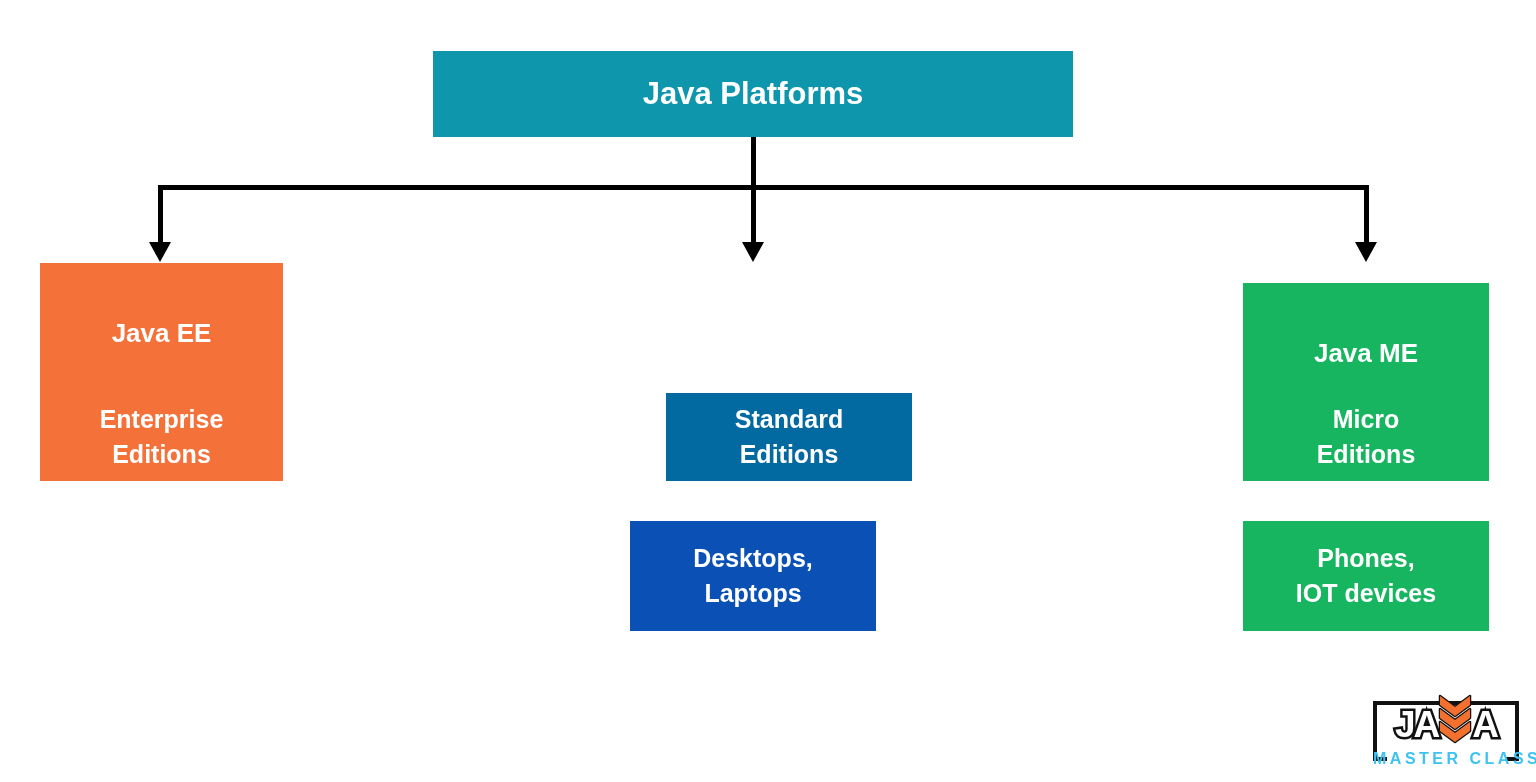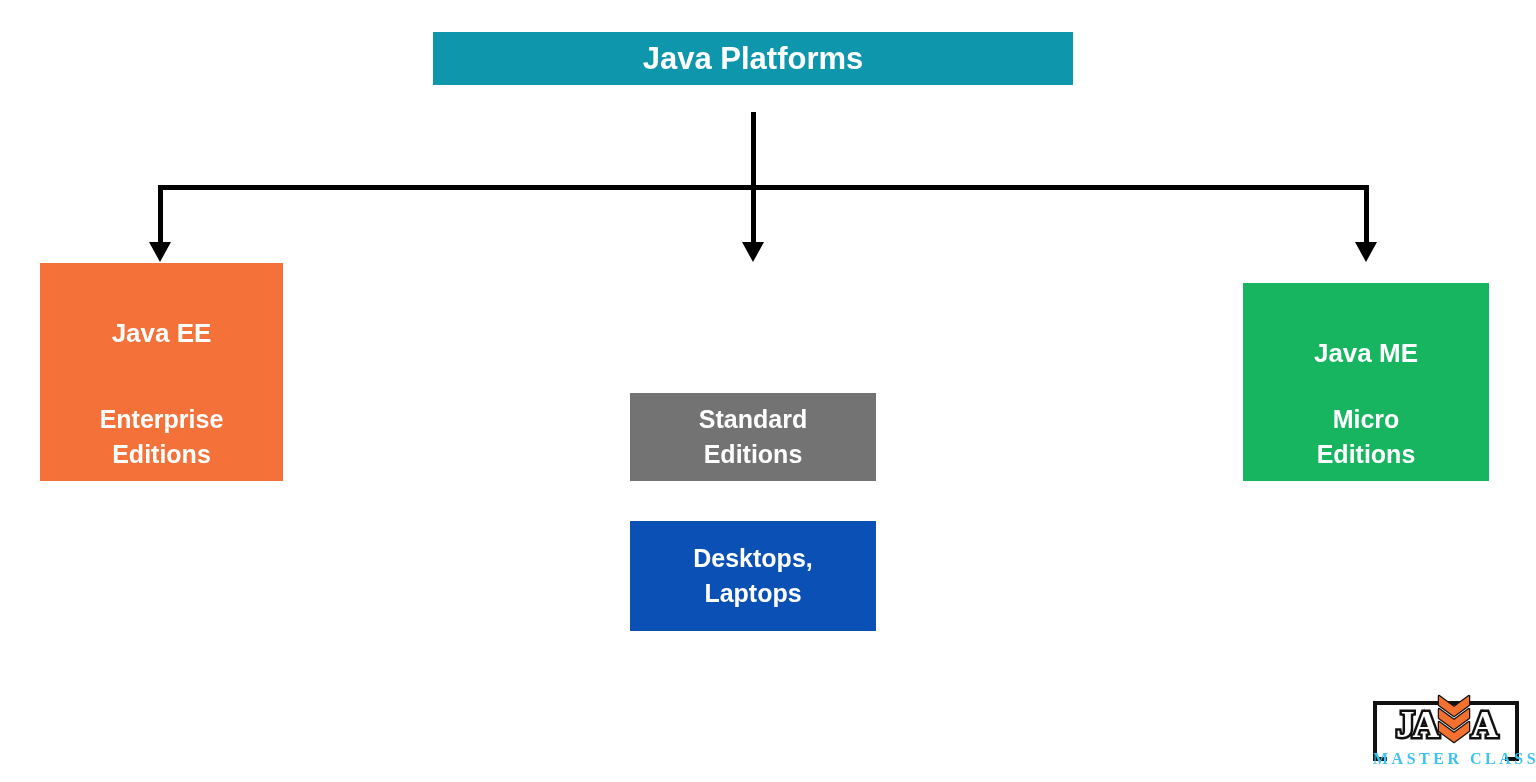--- a/index.html
+++ b/index.html
@@ -16,30 +16,30 @@
   .box {
     position: absolute;
     display: flex;
     align-items: center;
     justify-content: center;
     text-align: center;
     color: #ffffff;
     font-weight: bold;
     white-space: pre-line;
   }
-  .root { left: 433px; top: 32px; width: 640px; height: 53px; font-size: 31px; }
+  .root { left: 433px; top: 51px; width: 640px; height: 86px; font-size: 31px; }
   .c1 { left: 40px;   width: 243px; }
   .c2 { left: 630px;  width: 246px; }
   .c3 { left: 1243px; width: 246px; }
   .r1 { top: 263px; height: 140px; font-size: 26px; }
   .r2 { top: 393px; height: 88px; font-size: 25px; line-height: 1.42; }
   .r3 { top: 521px; height: 110px; font-size: 25px; line-height: 1.42; }
 
   
-  .logo { position: absolute; left: 1373px; top: 701px; width: 146px; height: 60px; font-family: Liberation Serif, serif; }
+  .logo { position: absolute; left: 1373px; top: 701px; width: 146px; height: 60px; }
   .logo-frame {
     position: absolute; inset: 0;
     border: 4px solid #111111;
     border-bottom: none;
     box-sizing: border-box;
   }
   .stub { position: absolute; width: 14px; height: 4px; background: #111111; bottom: 0; }
   .stub-left  { left: 0; }
   .stub-right { right: 0; }
   .logo-word {
@@ -79,28 +79,30 @@
       <polygon points="1366,262 1355,242 1377,242"></polygon>
     </g>
   </svg>
 
   <div class="box root" style="background: rgb(13, 150, 172);">Java Platforms</div>
 
   <div class="box c1 r1" style="background: rgb(245, 113, 58);">Java EE</div>
   <div class="box c1 r2" style="background: rgb(245, 113, 58);">Enterprise
 Editions</div>
 
-  <div class="box c2 r2" style="background: #737373;">Standard
+  <div class="box c2 r2" style="background: #0369a1; margin-left: 36px;">Standard
 Editions</div>
   <div class="box c2 r3" style="background: rgb(11, 81, 181);">Desktops,
 Laptops</div>
 
   <div class="box c3 r1" style="background: rgb(23, 181, 95); margin-top: 20px;">Java ME</div>
   <div class="box c3 r2" style="background: rgb(23, 181, 95);">Micro
 Editions</div>
+  <div class="box c3 r3" style="background: rgb(23, 181, 95);">Phones,
+IOT devices</div>
 
   <div class="logo">
     <div class="logo-frame" style="border-color: rgb(17, 17, 17);"></div>
     <div class="stub stub-left" style="background: rgb(17, 17, 17);"></div>
     <div class="stub stub-right" style="background: rgb(17, 17, 17);"></div>
     <div class="logo-word">
       <span>JA</span>
       <svg class="chev" width="36" height="52" viewBox="0 0 36 52">
         <g stroke="#111111" stroke-width="2.5" stroke-linejoin="round">
           <path d="M3 3 L18 14 L33 3 L33 12 L18 23 L3 12 Z" fill="#F4702E"></path>

